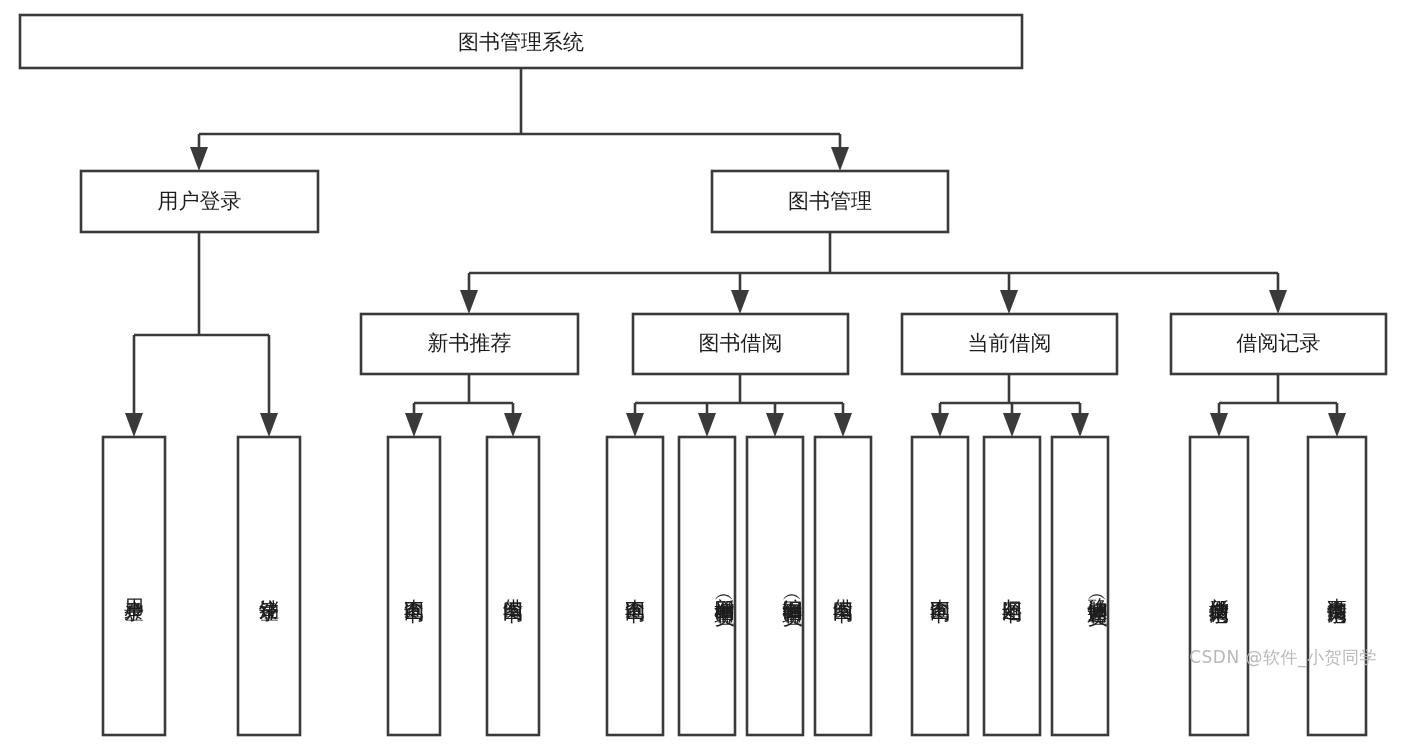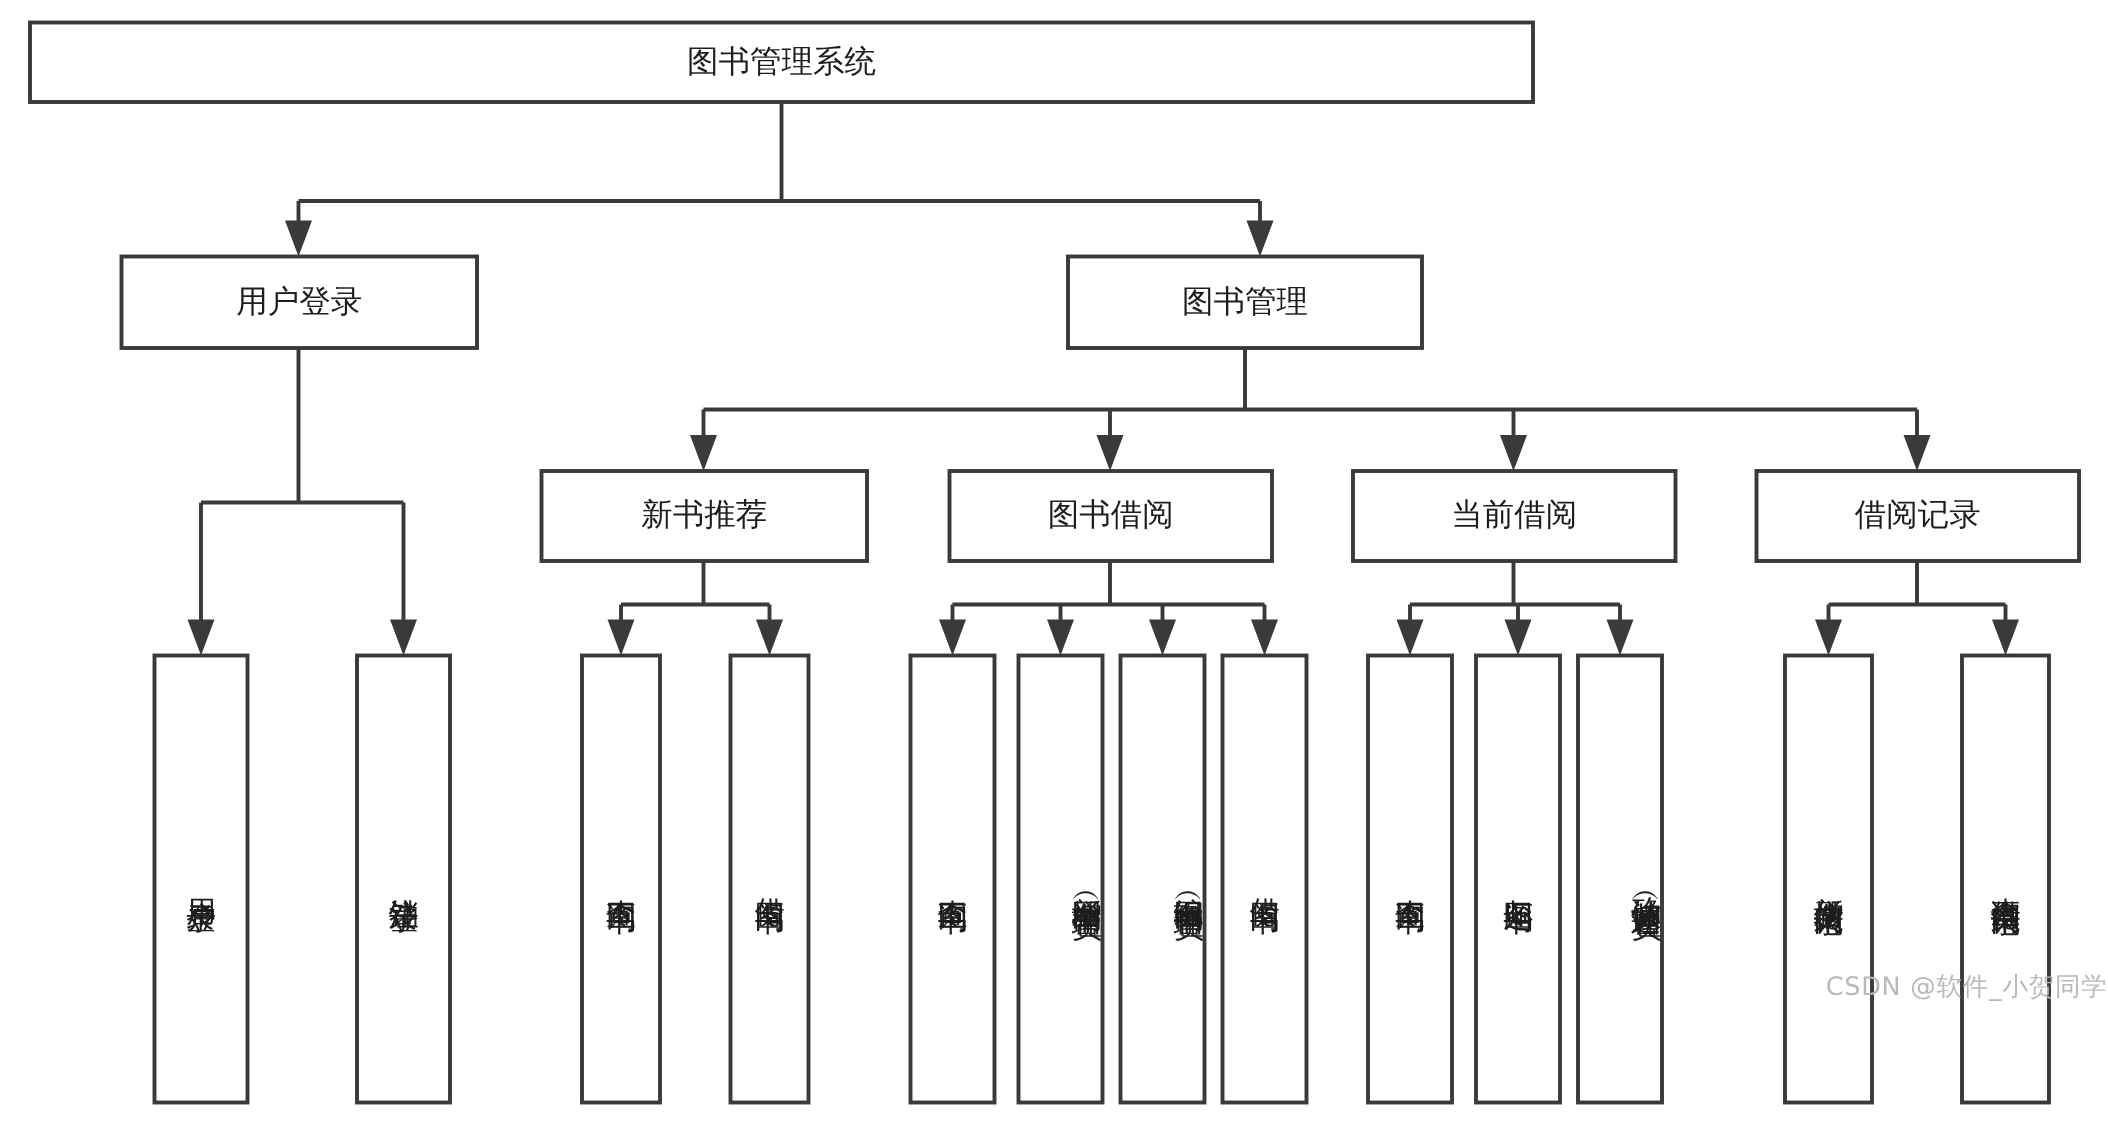--- a/index.html
+++ b/index.html
@@ -60,21 +60,21 @@
     letter-spacing: 1.5px;
     display: flex;
     align-items: center;
     justify-content: center;
     text-align: center;
     white-space: nowrap;
     pointer-events: none;
   }
   .watermark {
     position: absolute;
-    right: 0;
+    right: 28px;
     bottom: 8px;
     font-family: "DejaVu Sans", "Liberation Sans", sans-serif;
     font-size: 17px;
     color: #b9b9b9;
     letter-spacing: 0.5px;
     white-space: nowrap;
   }
 </style>
 </head>
 <body>

